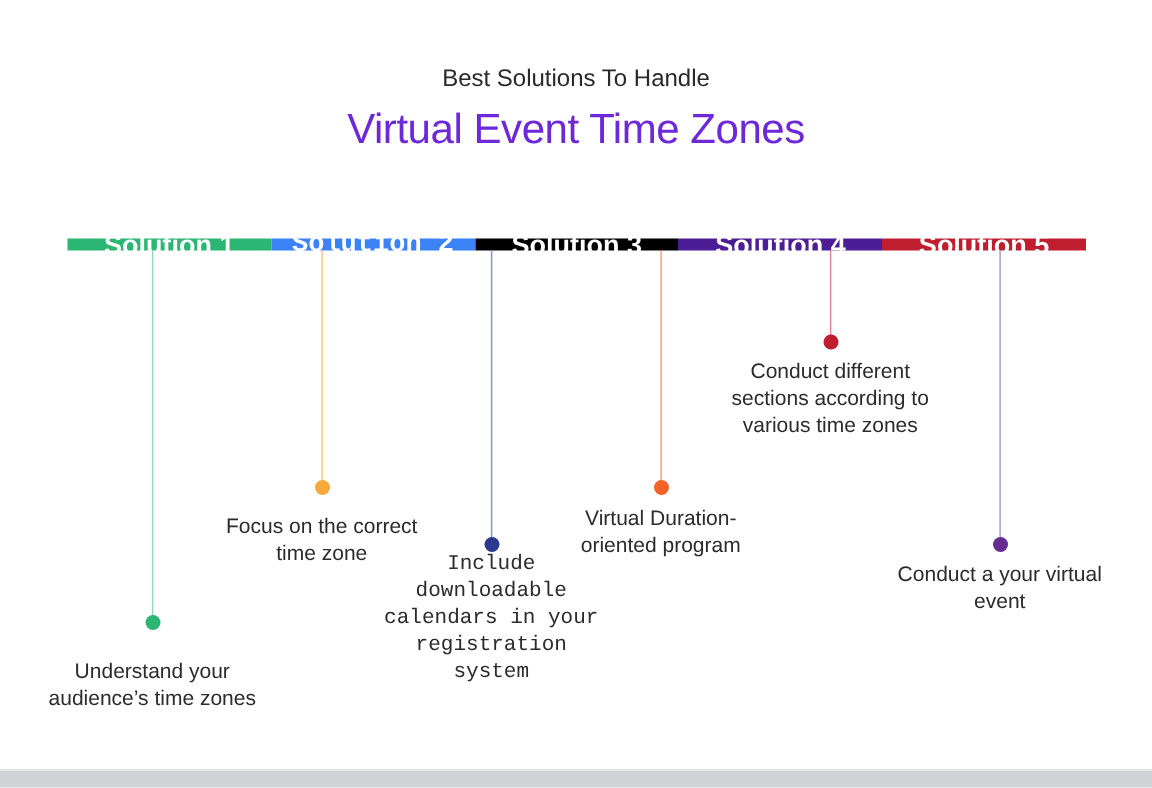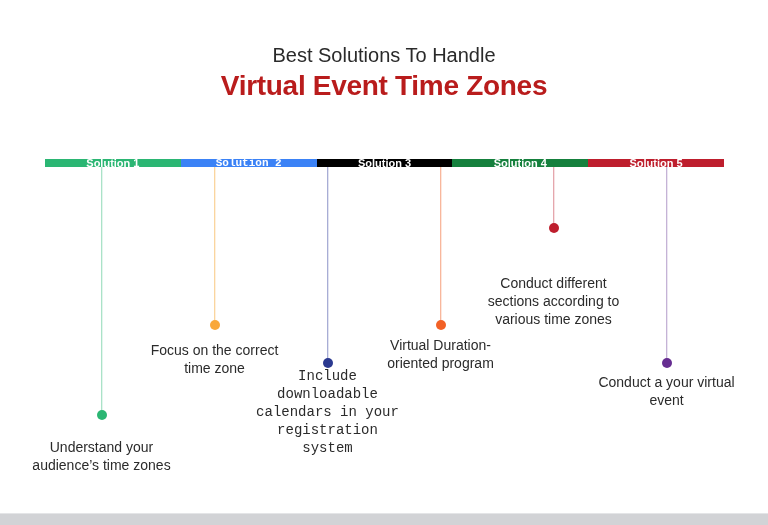--- a/index.html
+++ b/index.html
@@ -2,33 +2,33 @@
 <html><head>
 <meta charset="utf-8">
 <style>
   html, body { margin: 0; padding: 0; }
   body {
     width: 768px; height: 525px; background: #ffffff; position: relative; overflow: hidden;
     font-family: "Liberation Sans", "DejaVu Sans", sans-serif; color: #222;
   }
   .title-1 {
     position: absolute; top: 44px; left: 0; width: 768px; text-align: center;
-    font-size: 20px; color: #2a2a2a; font-weight: 400;
+    font-size: 16px; color: #2a2a2a; font-weight: 400;
   }
   .title-2 {
     position: absolute; top: 70px; left: 0; width: 768px; text-align: center;
-    font-size: 28px; font-weight: 700; color: #b91c1c; letter-spacing: -0.3px;
+    font-size: 28px; font-weight: 400; color: #6d28d9; letter-spacing: -0.3px;
   }
   .bar {
     position: absolute; top: 131px; left: 45px; width: 679px; height: 36px;
     display: flex;
   }
   .seg {
     flex: 1; display: flex; align-items: center; justify-content: center;
-    color: #fff; font-weight: 700; font-size: 11px; margin-top: 28px;
+    color: #fff; font-weight: 700; font-size: 18px; margin-top: 28px;
   }
   .col { position: absolute; top: 167px; width: 113px; }
   .line { position: absolute; left: 50%; width: 1.5px; transform: translateX(-50%); top: 0; }
   .dot { position: absolute; left: 50%; width: 10px; height: 10px; border-radius: 50%; transform: translate(-50%, -50%); }
   .label {
     position: absolute; left: 50%; transform: translateX(-50%); width: 150px;
     text-align: center; font-size: 14px; line-height: 18px; color: #2b2b2b;
   }
   .footer {
     position: absolute; left: 0; top: 513px; width: 768px; height: 12px; background: #d2d3d6;
@@ -38,21 +38,21 @@
 </head>
 <body>
 
 <div class="title-1">Best Solutions To Handle</div>
 <div class="title-2">Virtual Event Time Zones</div>
 
 <div class="bar">
   <div class="seg" style="background: rgb(43, 182, 115);">Solution 1</div>
   <div class="seg" style="background: #3b82f6; font-family: Liberation Mono, monospace;">Solution 2</div>
   <div class="seg" style="background: #000000;">Solution 3</div>
-  <div class="seg" style="background: #15803d;">Solution 4</div>
+  <div class="seg" style="background: #4c1d95;">Solution 4</div>
   <div class="seg" style="background: rgb(190, 30, 45); text-align: right;">Solution 5</div>
 </div>
 
 <div class="col" style="left:45px;">
   <div class="line" style="height: 248px; background: rgb(142, 217, 182);"></div>
   <div class="dot" style="top: 248px; background: rgb(43, 182, 115);"></div>
   <div class="label" style="top: 271px;">Understand your audience’s time zones</div>
 </div>
 <div class="col" style="left:158px;">
   <div class="line" style="height: 158px; background: rgb(249, 200, 128);"></div>
@@ -65,21 +65,21 @@
   <div class="label" style="top: 200px; font-family: Liberation Mono, monospace;">Include downloadable calendars in your registration system</div>
 </div>
 <div class="col" style="left:384px;">
   <div class="line" style="height: 158px; background: rgb(246, 160, 124);"></div>
   <div class="dot" style="top: 158px; background: rgb(242, 97, 38);"></div>
   <div class="label" style="top: 169px;">Virtual Duration-oriented program</div>
 </div>
 <div class="col" style="left:497px;">
   <div class="line" style="height: 61px; background: rgb(221, 138, 146);"></div>
   <div class="dot" style="top: 61px; background: rgb(190, 30, 45);"></div>
-  <div class="label" style="top: 71px; margin-top: 36px;">Conduct different sections according to various time zones</div>
+  <div class="label" style="top: 71px;">Conduct different sections according to various time zones</div>
 </div>
 <div class="col" style="left:610px;">
   <div class="line" style="height: 196px; background: rgb(179, 155, 201);"></div>
   <div class="dot" style="top: 196px; background: rgb(102, 45, 145);"></div>
   <div class="label" style="top: 206px;">Conduct a your virtual event</div>
 </div>
 
 <div class="footer"></div>
 
 </body></html>

